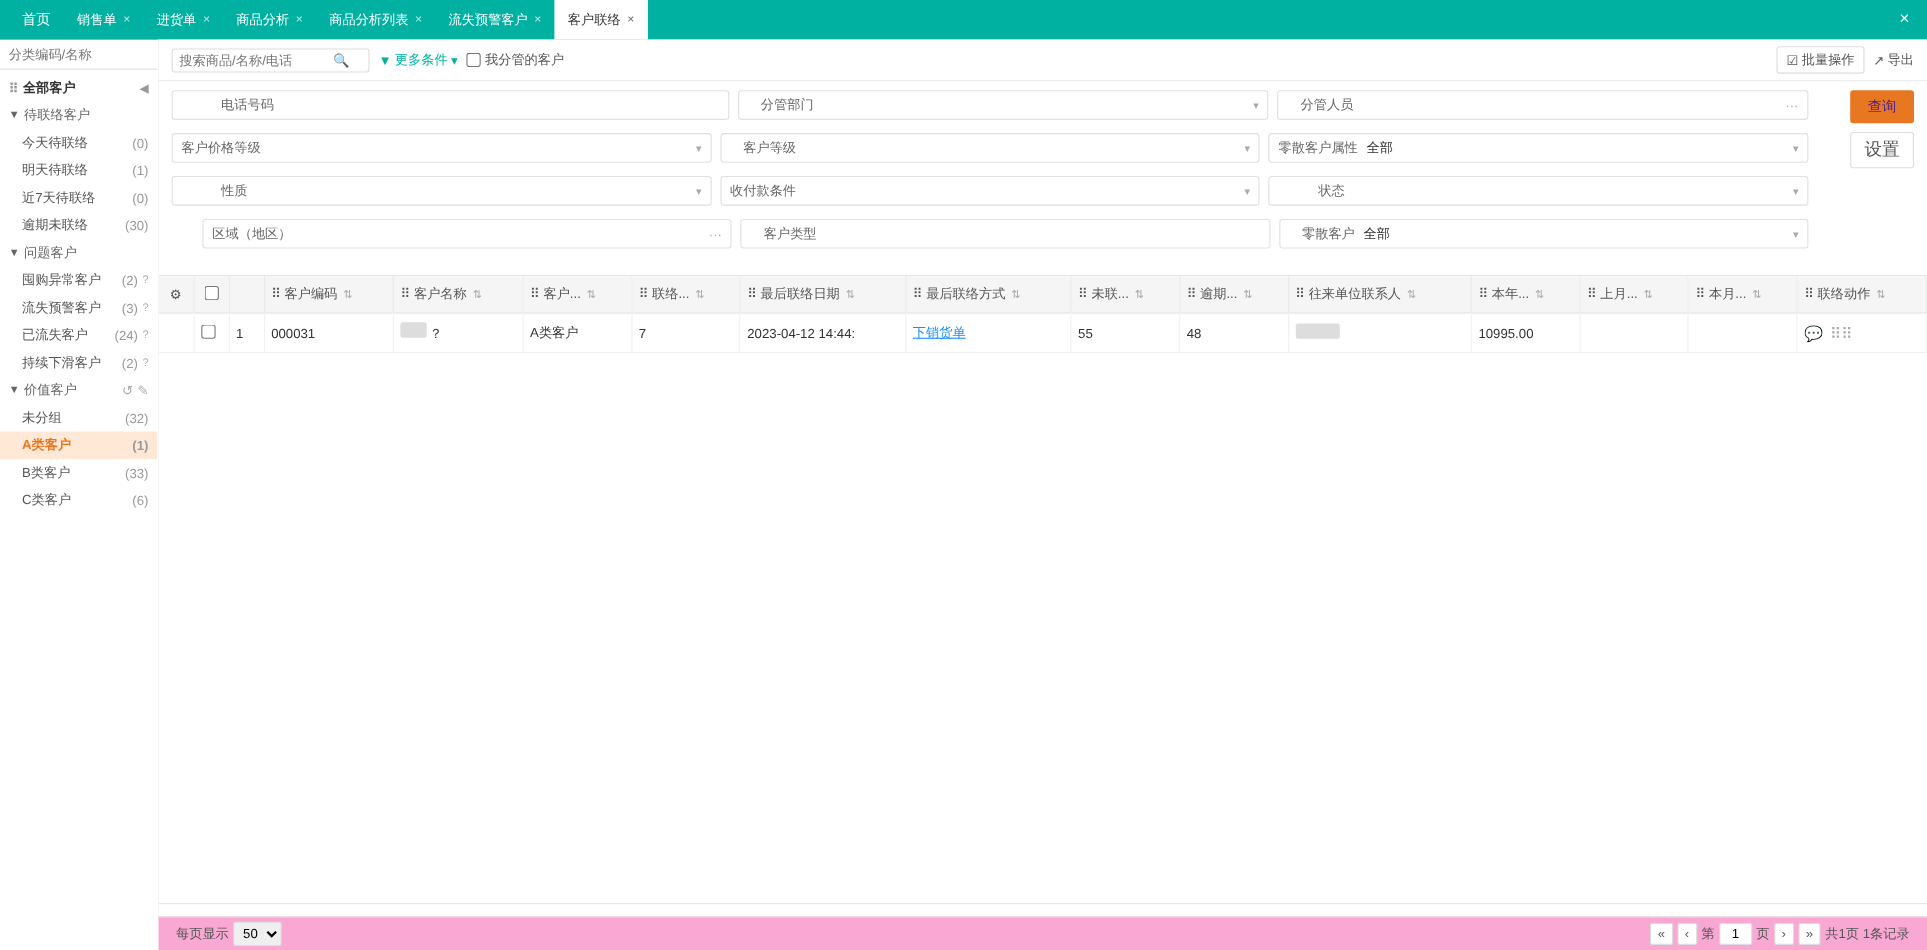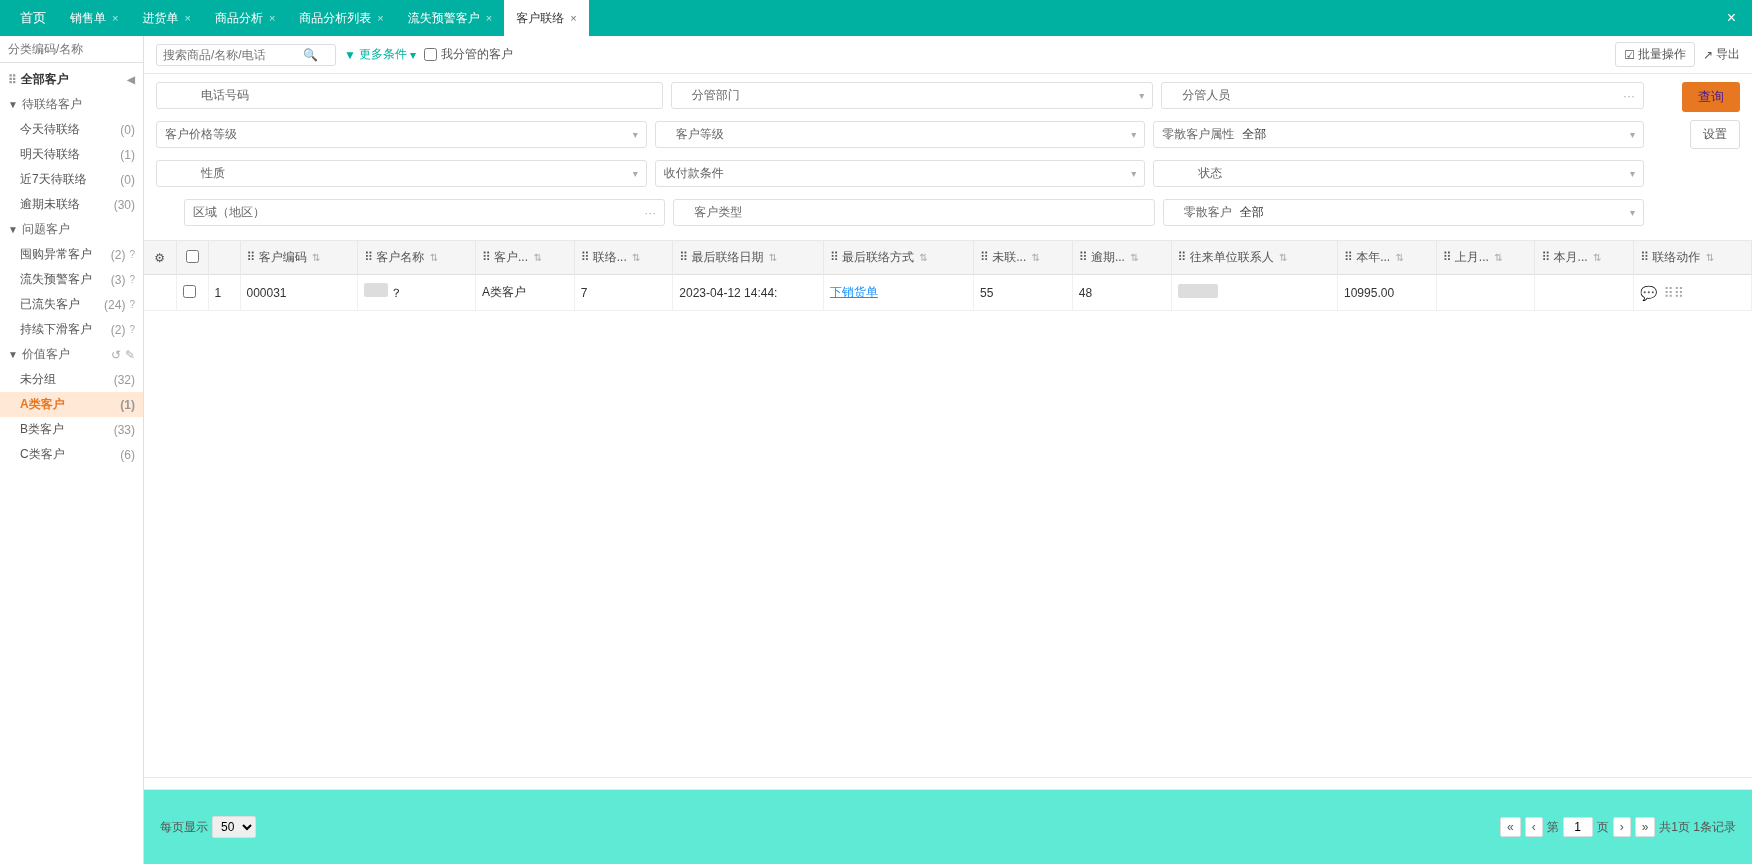--- a/index.html
+++ b/index.html
@@ -173,21 +173,21 @@
       background: #fff;
       padding: 8px 12px;
       border-bottom: 1px solid #e8e8e8;
     }
     .adv-filter-row {
       display: flex;
       align-items: center;
       margin-bottom: 6px;
       gap: 0;
     }
-    .adv-filter-row:last-child { margin-bottom: 6px; padding-left: 28px; }
+    .adv-filter-row:last-child { margin-bottom: 16px; padding-left: 28px; }
     .filter-field {
       display: flex;
       align-items: center;
       flex: 1;
       border: 1px solid #e0e0e0;
       border-radius: 3px;
       padding: 4px 8px;
       margin-right: 8px;
       min-width: 0;
       background: #fff;
@@ -223,21 +223,21 @@
       cursor: pointer;
       font-size: 13px;
     }
     .btn-settings {
       background: #fff;
       color: #555;
       border: 1px solid #ddd;
       padding: 5px 12px;
       border-radius: 3px;
       cursor: pointer;
-      font-size: 12px;
+      font-size: 16px;
       margin-top: 4px;
       display: block;
     }
     .filter-btn-col {
       display: flex;
       flex-direction: column;
       align-items: flex-end;
       justify-content: flex-start;
       gap: 4px;
       min-width: 80px;
@@ -280,23 +280,23 @@
     .td-actions { display: flex; gap: 6px; align-items: center; }
     .action-icon { color: #aaa; cursor: pointer; font-size: 14px; }
     
     
     .th-gear { width: 32px; text-align: center; }
     .th-check { width: 32px; text-align: center; }
     .th-seq { width: 32px; text-align: center; color: #999; }
     
     
     .pagination {
-      background: #5eead4;
+      background: #f9a8d4;
       border-top: 1px solid #e8e8e8;
-      padding: 26px 16px;
+      padding: 4px 16px;
       display: flex;
       align-items: center;
       gap: 8px;
       color: #555;
     }
     .pagination .per-page {
       display: flex;
       align-items: center;
       gap: 4px;
     }

